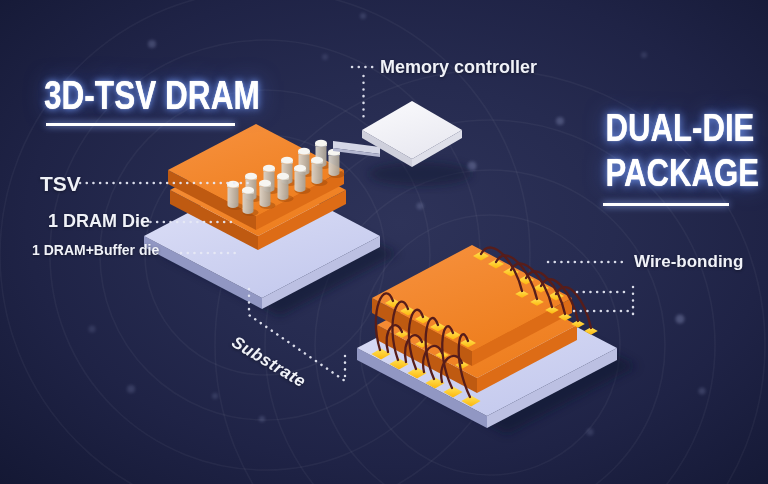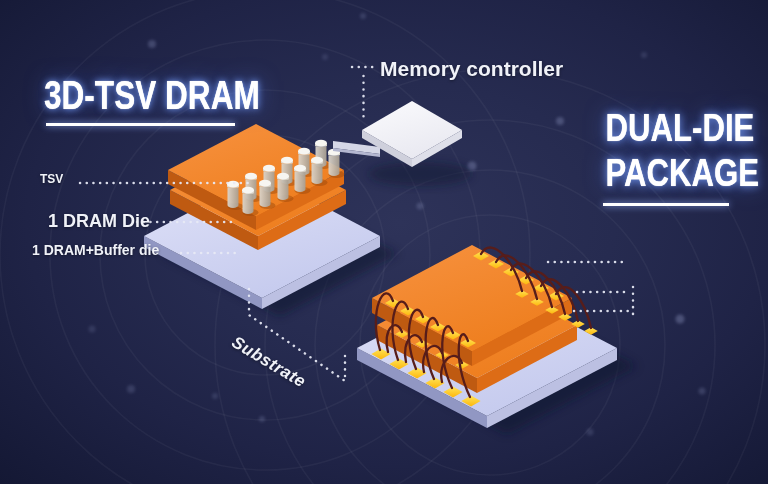--- a/index.html
+++ b/index.html
@@ -238,18 +238,19 @@
 </svg>
 
   <div class="title title-left">3D-TSV DRAM</div>
   <div class="rule rule-left"></div>
   <div class="title title-right">
     <div>DUAL-DIE</div>
     <div>PACKAGE</div>
   </div>
   <div class="rule rule-right"></div>
 
-  <div class="lbl" style="left:380px;top:57px;font-size:21px;">Memory controller</div>
-  <div class="lbl" style="left:40px;top:172px;font-size:12px;">TSV</div>
+  <div class="lbl" style="left:380px;top:57px;font-size:18px;">Memory controller</div>
+  <div class="lbl" style="left:40px;top:172px;font-size:21px;">TSV</div>
   <div class="lbl" style="left:32px;top:211px;font-size:18px;margin-left:16px;">1 DRAM Die</div>
   <div class="lbl" style="left:32px;top:242px;font-size:14px;">1 DRAM+Buffer die</div>
   <div class="lbl" style="left:233px;top:331px;font-size:17px;font-style:italic;letter-spacing:.5px;transform:rotate(31deg);transform-origin:0 50%;">Substrate</div>
+  <div class="lbl" style="left:634px;top:252px;font-size:17px;">Wire-bonding</div>
 </div>
 
 </body></html>

